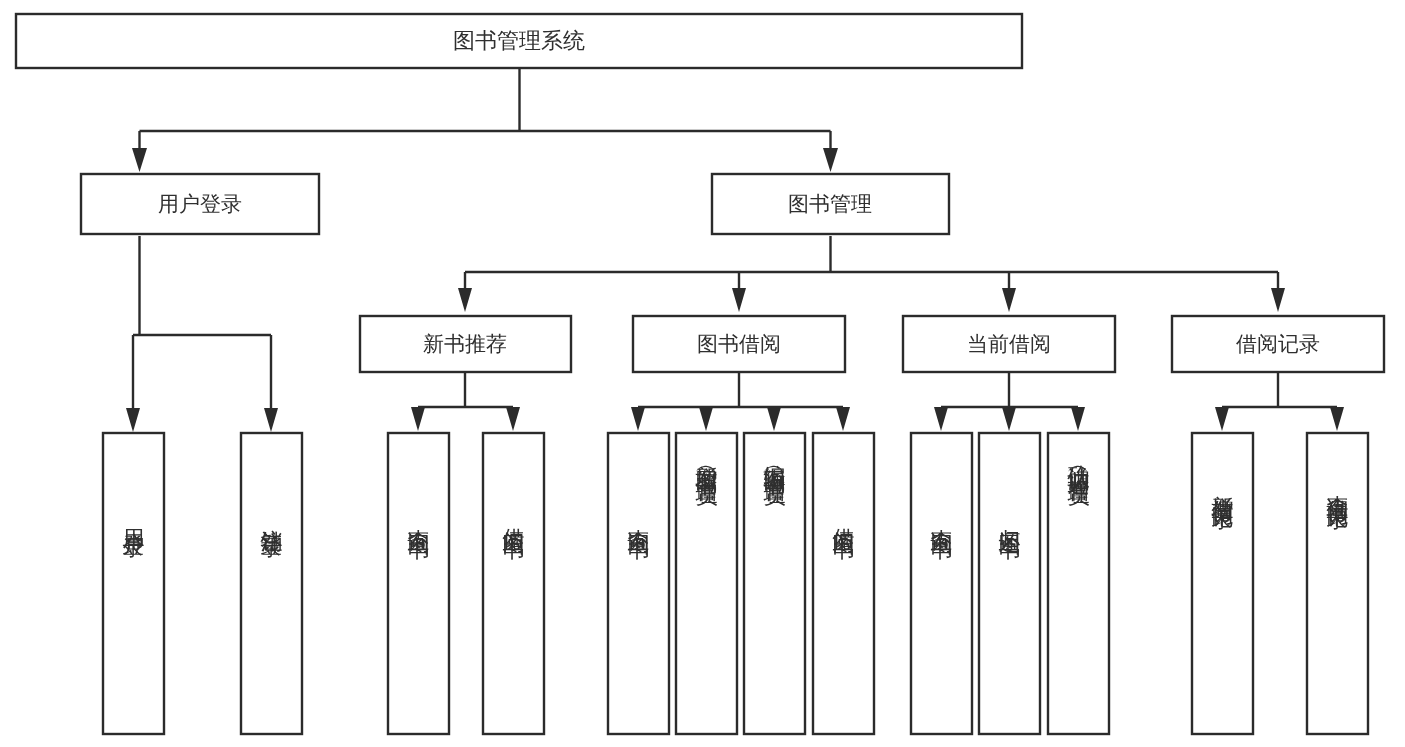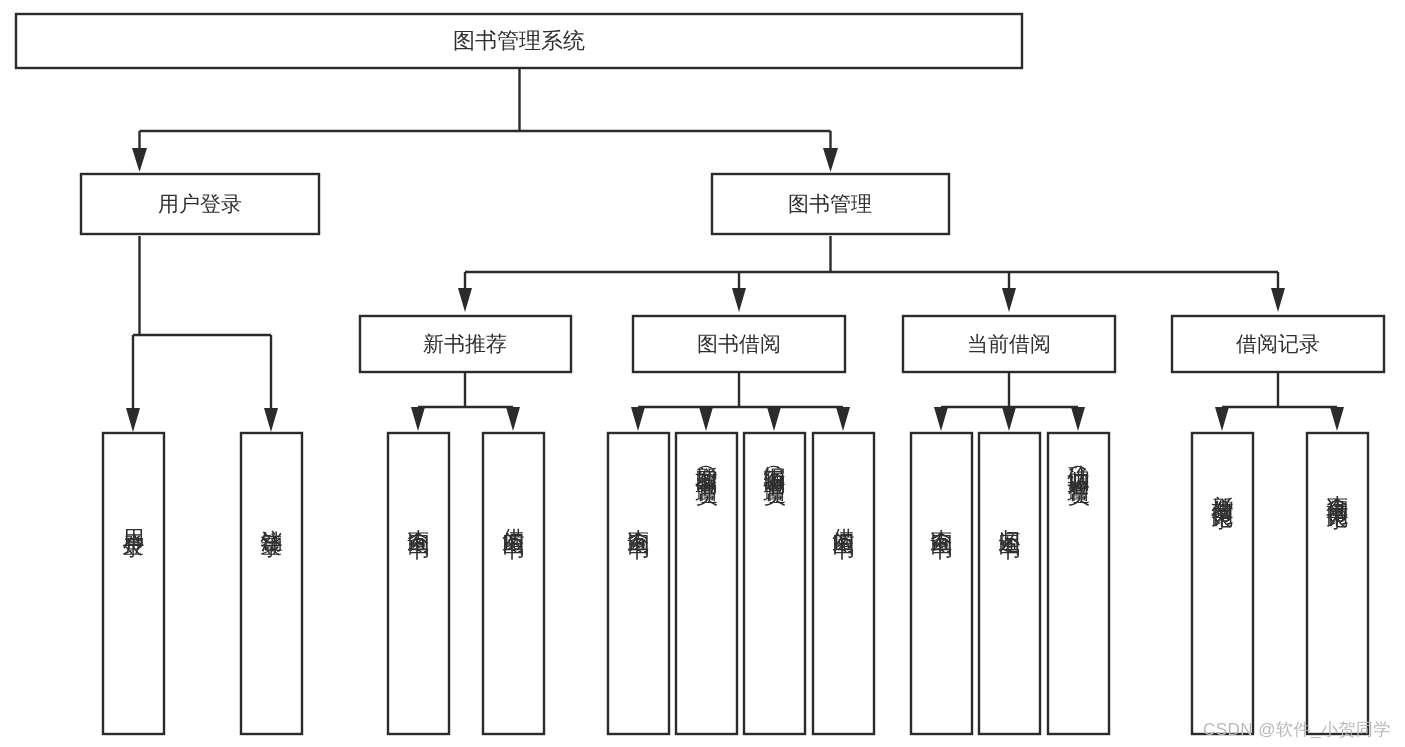--- a/index.html
+++ b/index.html
@@ -247,14 +247,13 @@
   <div class="leaf-label-wrap" style="left:1048px; top:433px; width:61px; height:301px;">
     <span class="leaf-label" style="margin-top:14px;">确认归还（管理员）</span>
   </div>
   <div class="leaf-label-wrap" style="left:1192px; top:433px; width:61px; height:301px;">
     <span class="leaf-label" style="margin-top:44px;">新增借阅记录</span>
   </div>
   <div class="leaf-label-wrap" style="left:1307px; top:433px; width:61px; height:301px;">
     <span class="leaf-label" style="margin-top:44px;">查询借阅记录</span>
   </div>
 
-  <div id="watermark">CSDN @软件_小贺同学</div>
 </div>
 
 </body></html>

